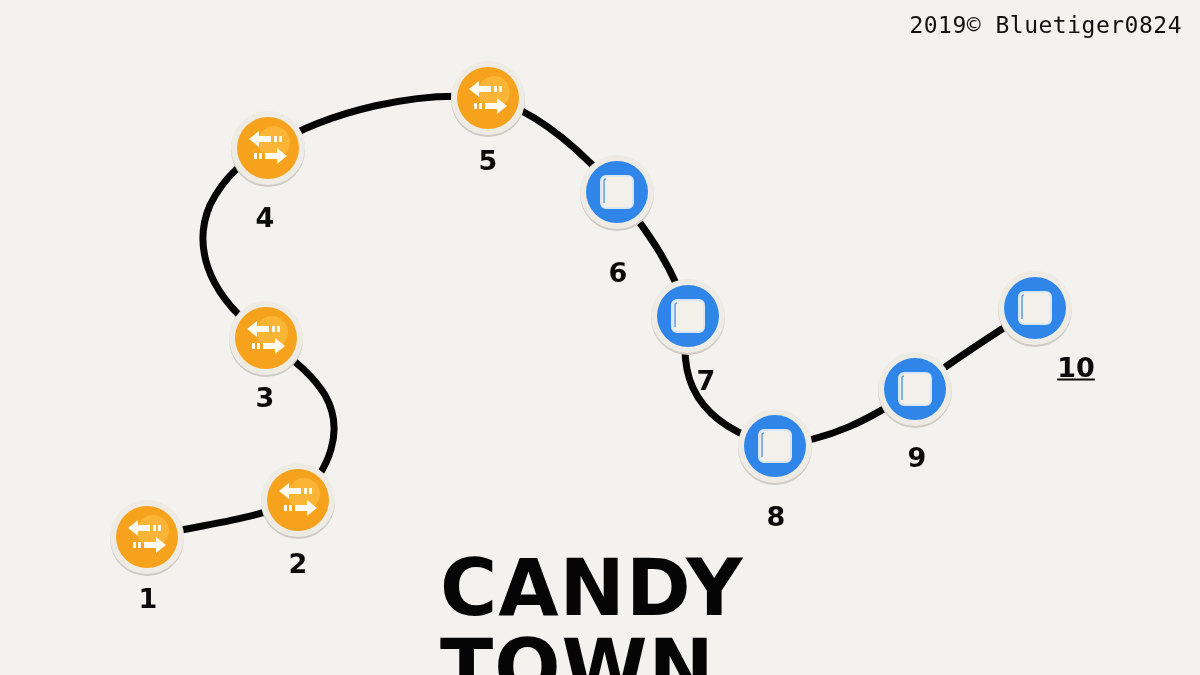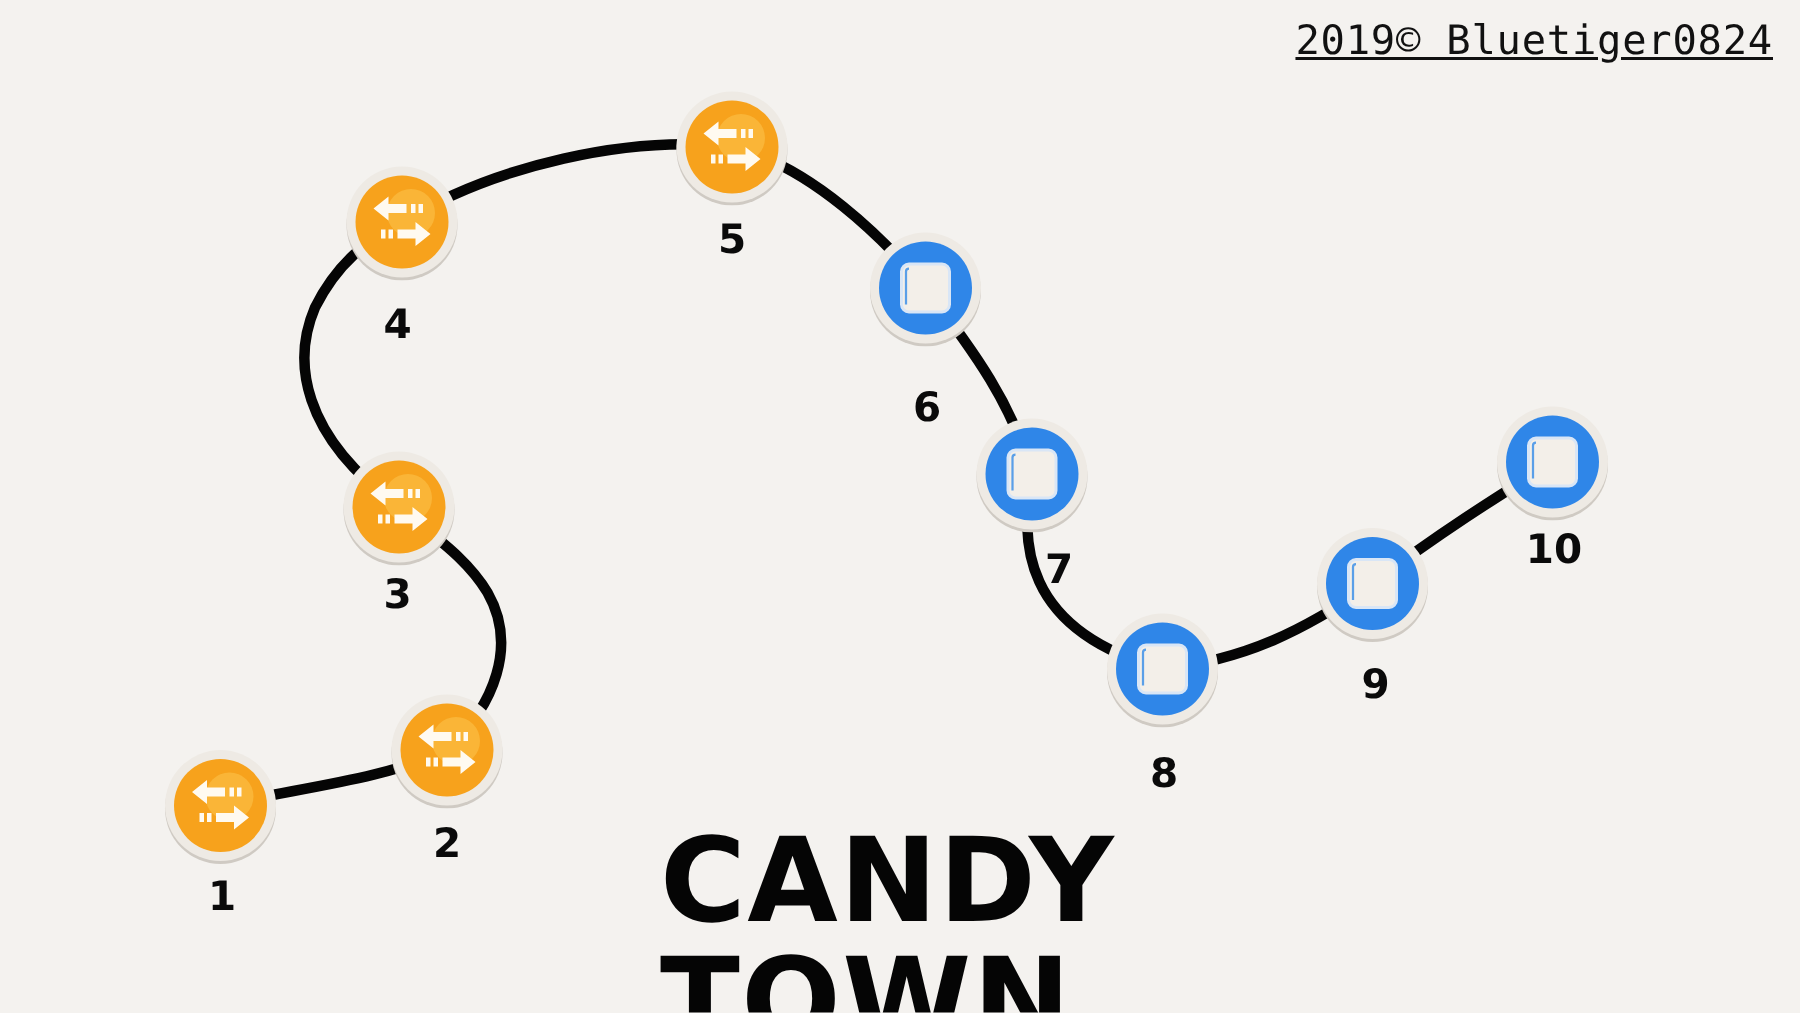--- a/index.html
+++ b/index.html
@@ -6,21 +6,21 @@
   body {
     width: 1200px; height: 675px; overflow: hidden;
     background: #f4f2ef;
     position: relative;
     font-family: "DejaVu Sans", sans-serif;
   }
   #map { position: absolute; left: 0; top: 0; width: 1200px; height: 675px; }
   .copyright {
     position: absolute; right: 18px; top: 12px;
     font-family: "DejaVu Sans Mono", monospace;
-    font-size: 27px; color: #111; letter-spacing: 0.5px; text-decoration: underline;
+    font-size: 23px; color: #111; letter-spacing: 0.5px;
   }
   .title {
     position: absolute; left: 440px; top: 548px; width: 560px;
     font-family: "DejaVu Sans", sans-serif;
     font-weight: bold; font-size: 78px; color: #050505;
     letter-spacing: 1px; text-align: left;
     line-height: 80px;
   }
   .node {
     position: absolute; width: 78px; height: 78px; margin-left: -39px; margin-top: -39px;
@@ -170,15 +170,15 @@
 
 <div class="label" style="left:148px;top:598px;">1</div>
 <div class="label" style="left:298px;top:563px;">2</div>
 <div class="label" style="left:265px;top:397px;">3</div>
 <div class="label" style="left:265px;top:217px;">4</div>
 <div class="label" style="left:488px;top:160px;">5</div>
 <div class="label" style="left:618px;top:272px;">6</div>
 <div class="label" style="left:706px;top:380px;">7</div>
 <div class="label" style="left:776px;top:516px;">8</div>
 <div class="label" style="left:917px;top:457px;">9</div>
-<div class="label" style="left:1036px;top:367px;">10</div>
+<div class="label" style="left:1076px;top:367px;text-decoration:underline;">10</div>
 
 <div class="title">CANDY TOWN</div>
 
 </body></html>

